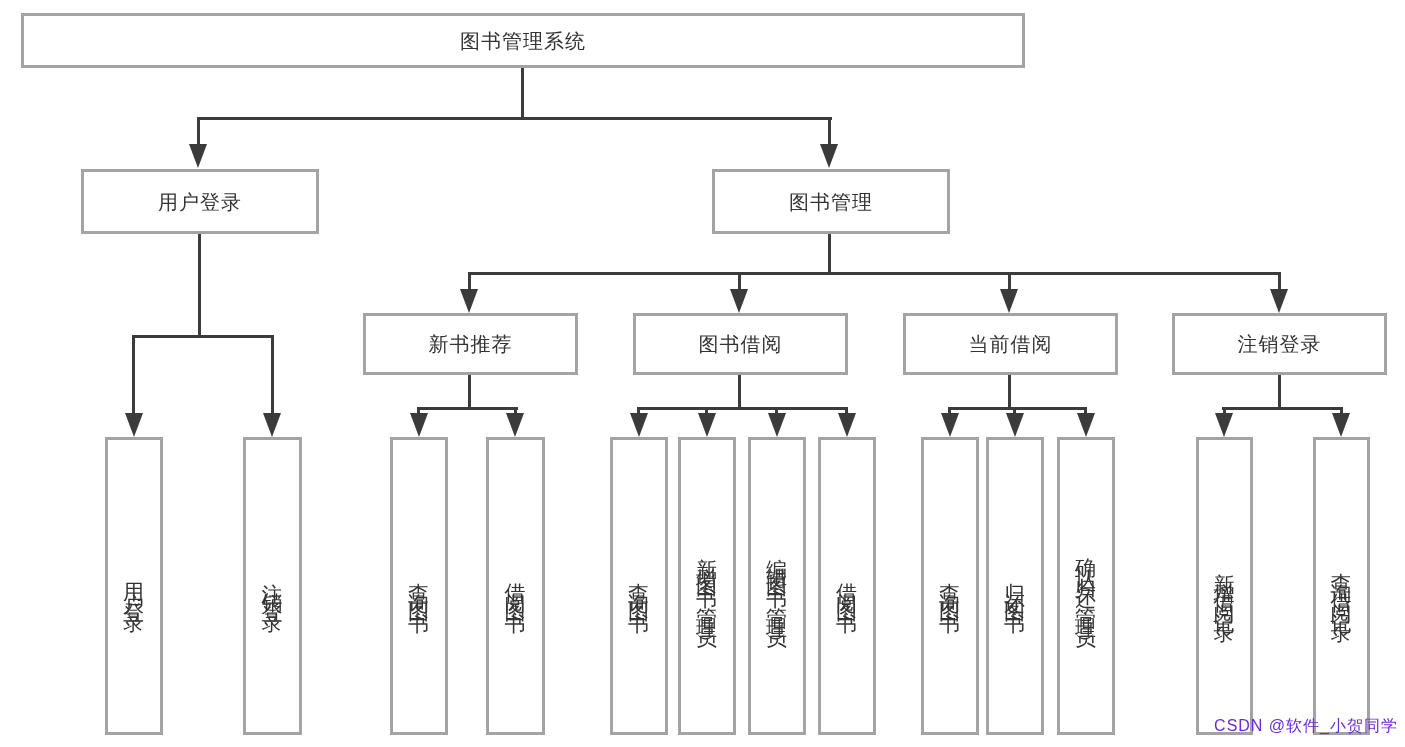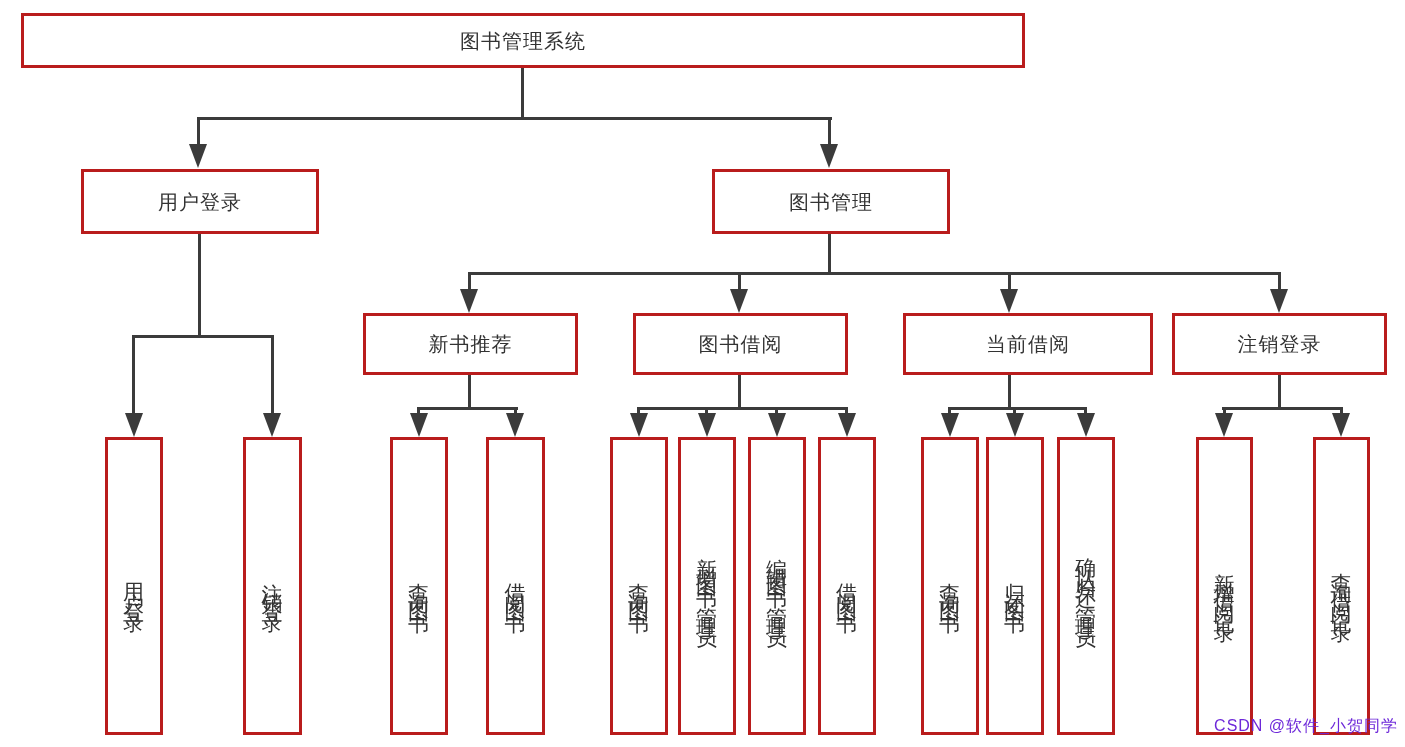--- a/index.html
+++ b/index.html
@@ -2,21 +2,21 @@
 <html><head>
 <meta charset="utf-8">
 <style>
   html,body { margin:0; padding:0; background:#ffffff; }
   .canvas {
     position:relative; width:1405px; height:747px; background:#ffffff;
     font-family:"Liberation Sans","DejaVu Sans",sans-serif; overflow:hidden;
   }
   .box {
     position:absolute; box-sizing:border-box; background:#ffffff;
-    border:3px solid #b91c1c; color:#333333;
+    border:3px solid #a3a3a3; color:#333333;
     display:flex; align-items:center; justify-content:center;
     line-height:1;
   }
   .box.h { font-size:20px; letter-spacing:1px; }
   .box.v {
     writing-mode:vertical-rl; text-orientation:mixed;
     font-size:21px; letter-spacing:10px;
   }
   .hl { position:absolute; height:3px; background:#3b3b3b; }
   .vl { position:absolute; width:3px;  background:#3b3b3b; }
@@ -105,21 +105,21 @@
   <div class="box h" style="left:712px; top:169px; width:238px; height:65px;">
     <span>图书管理</span>
   </div>
 
   <div class="box h" style="left:363px; top:313px; width:215px; height:62px;">
     <span>新书推荐</span>
   </div>
   <div class="box h" style="left:633px; top:313px; width:215px; height:62px;font-family:Liberation Serif, serif;">
     <span>图书借阅</span>
   </div>
-  <div class="box h" style="left:903px; top:313px; width:250px; height:62px;">
+  <div class="box h" style="left:903px; top:313px; width:215px; height:62px;">
     <span>当前借阅</span>
   </div>
   <div class="box h" style="left:1172px; top:313px; width:215px; height:62px;">
     <span>注销登录</span>
   </div>
 
   <div class="box v" style="left:105px; top:437px; width:58px; height:298px;">
     <span>用户登录</span>
   </div>
   <div class="box v" style="left:243px; top:437px; width:59px; height:298px;">

